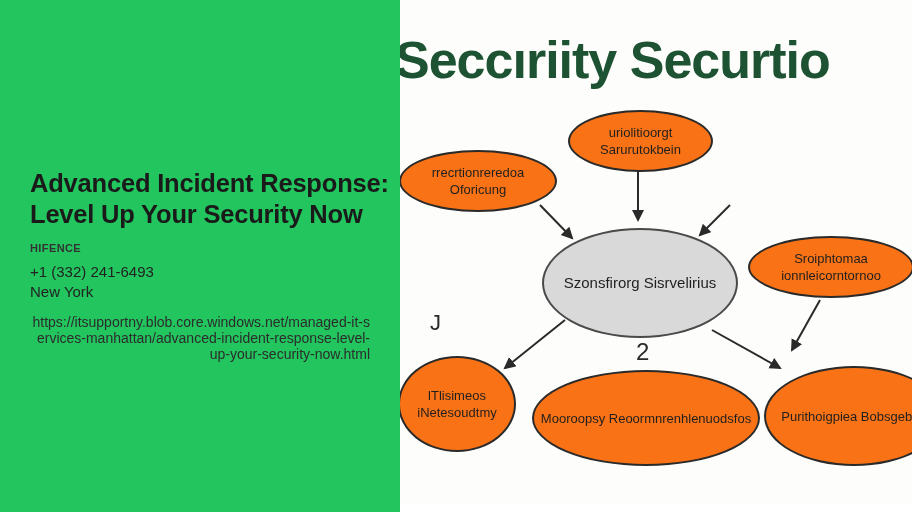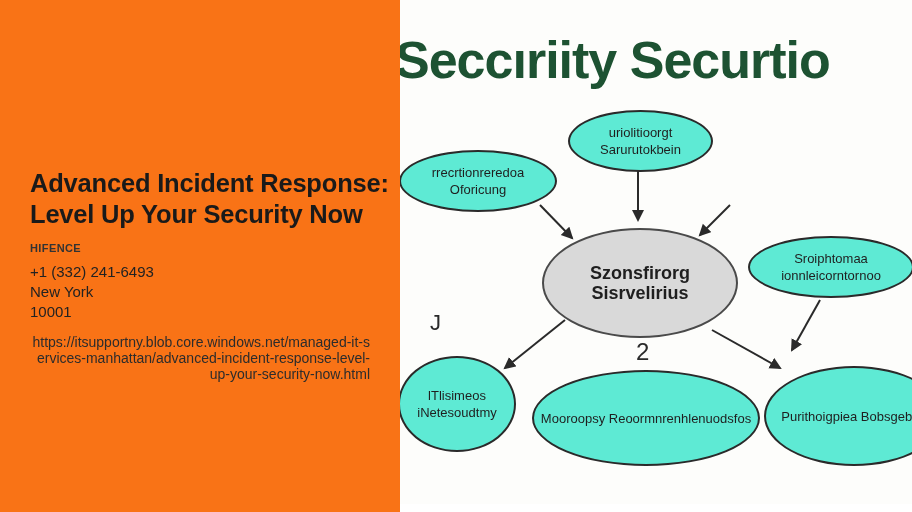--- a/index.html
+++ b/index.html
@@ -17,21 +17,21 @@
     position: relative;
     width: 912px;
     height: 512px;
     display: flex;
   }
   
   .left-panel {
     position: relative;
     width: 400px;
     height: 512px;
-    background: #f97316;
+    background: #22c55e;
     box-sizing: border-box;
     flex: 0 0 400px;
   }
   .left-inner {
     position: absolute;
     left: 30px;
     top: 168px;
     width: 372px;
   }
   .headline {
@@ -83,43 +83,43 @@
     font-weight: bold;
     color: #1d5232;
     white-space: nowrap;
     letter-spacing: -1px;
     filter: blur(0.4px);
   }
   .ellipse {
     position: absolute;
     border: 2px solid #2a2a2a;
     border-radius: 50%;
-    background: #5eead4;
+    background: #f97316;
     display: flex;
     align-items: center;
     justify-content: center;
     text-align: center;
     color: #1f1f1f;
     box-sizing: border-box;
     filter: blur(0.7px);
   }
   .ellipse span {
     display: block;
     font-size: 13px;
     line-height: 17px;
     padding: 0 6px;
   }
   .ellipse.center {
     background: #d9d9d9;
     border-color: #4a4a4a;
   }
   .ellipse.center span {
-    font-size: 18px;
+    font-size: 15px;
     line-height: 20px;
-    font-weight: bold;
+    font-weight: normal;
   }
   .arrow {
     position: absolute;
     filter: blur(0.5px);
   }
   .stray {
     position: absolute;
     color: #2a2a2a;
     filter: blur(0.6px);
   }
@@ -129,21 +129,20 @@
 <body>
 
 <div class="page">
 
   <div class="left-panel">
     <div class="left-inner">
       <h1 class="headline">Advanced Incident Response: Level Up Your Security Now</h1>
       <div class="brand">HIFENCE</div>
       <p class="contact-line">+1 (332) 241-6493</p>
       <p class="contact-line">New York</p>
-      <p class="contact-line">10001</p>
       <div class="url">https://itsupportny.blob.core.windows.net/managed-it-services-manhattan/advanced-incident-response-level-up-your-security-now.html</div>
     </div>
   </div>
 
   <div class="right-panel">
 
     <div class="diagram-title">Seccıriity Securtio</div>
 
     <svg class="arrow" style="left:0; top:0;" width="512" height="512">
       <defs>

